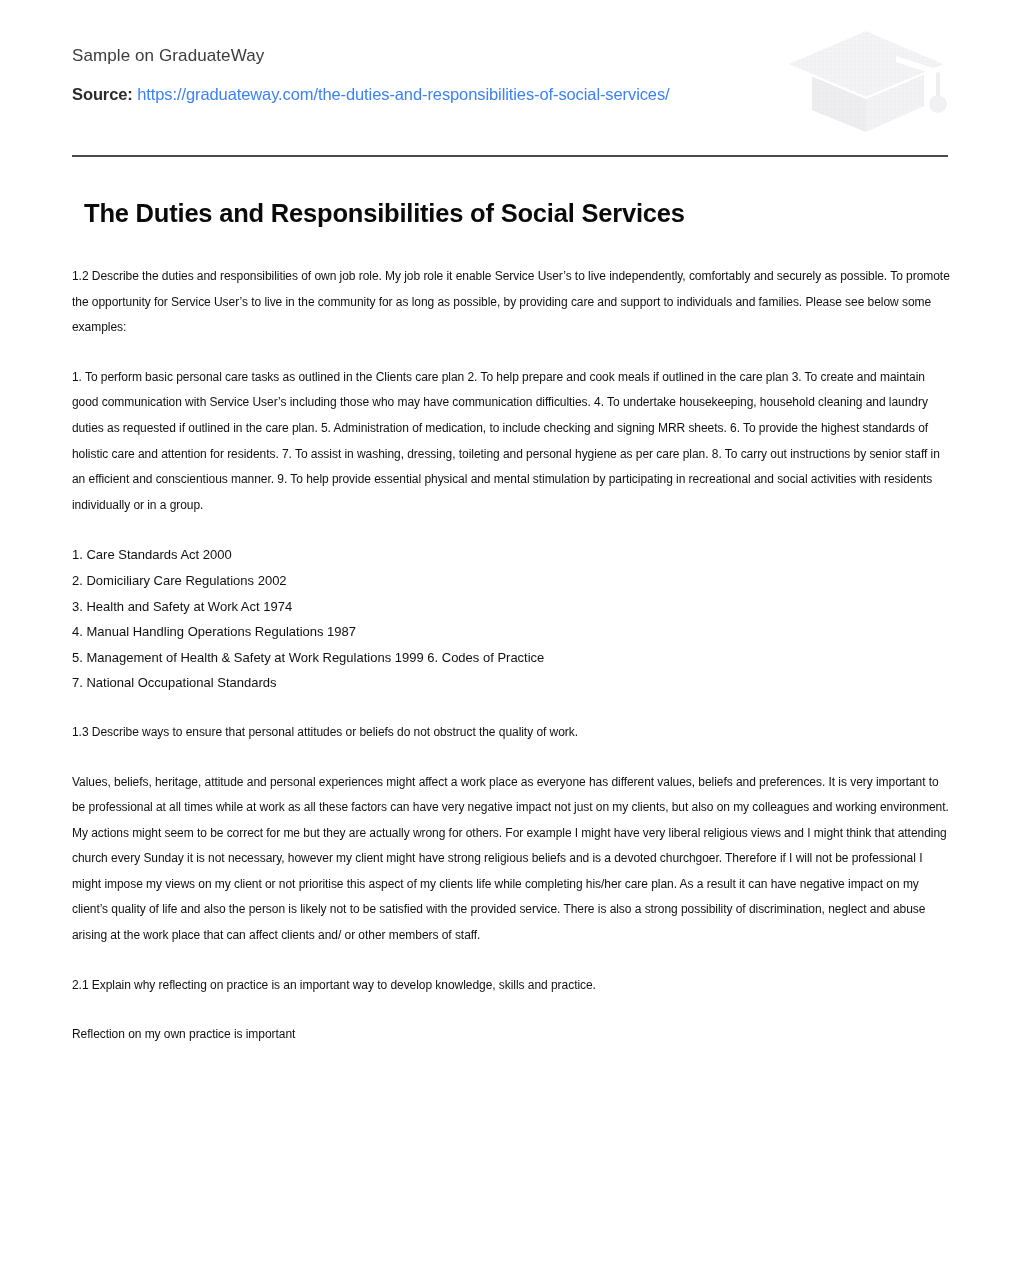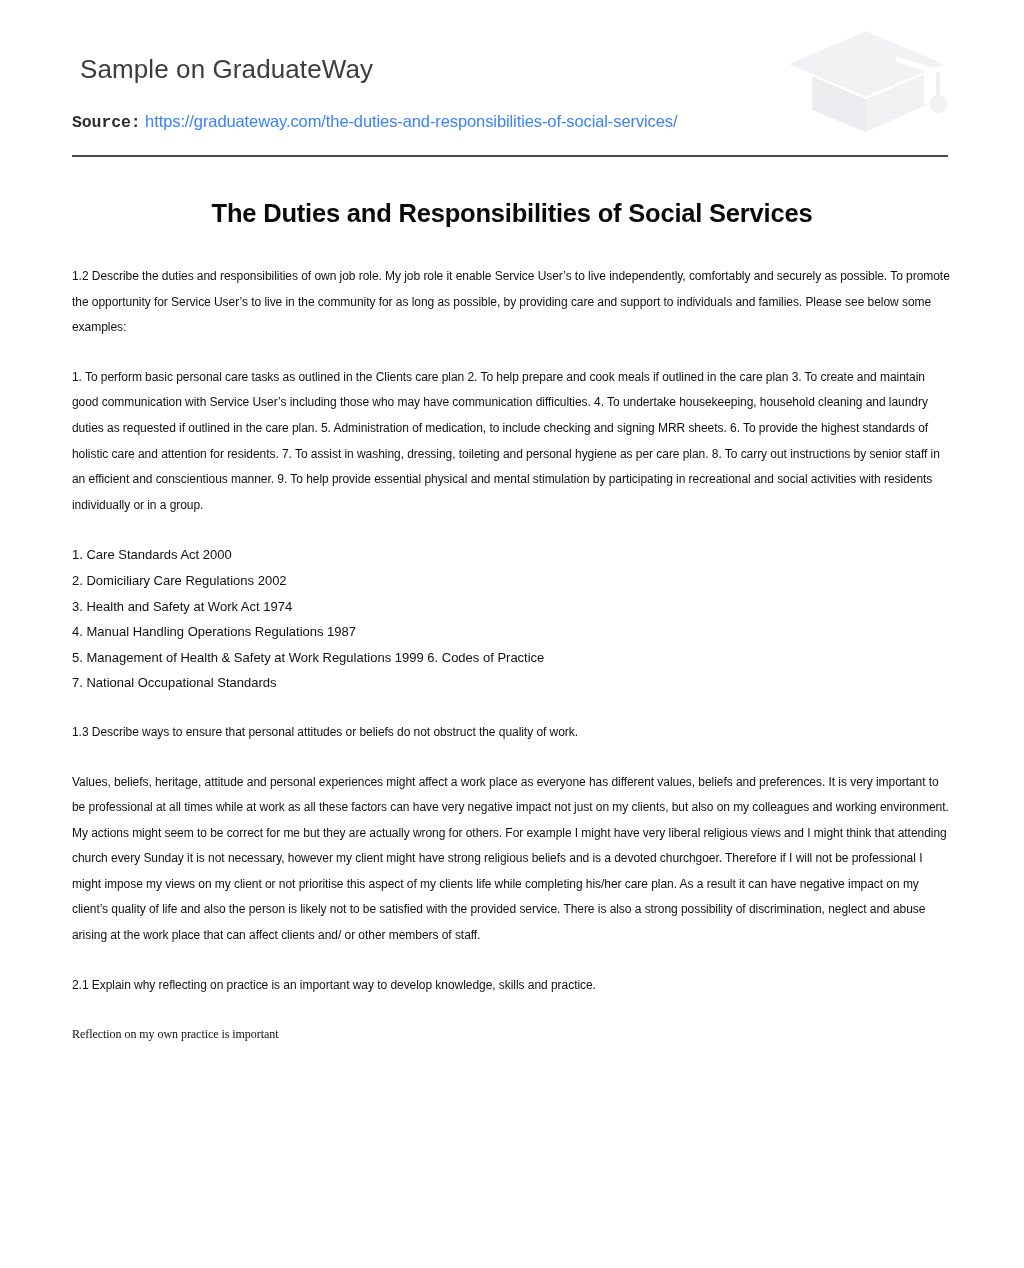--- a/index.html
+++ b/index.html
@@ -22,40 +22,39 @@
     height: 1268px;
     padding: 0;
   }
 
   
   .header {
     position: relative;
     padding: 40px 76px 0 72px;
   }
   .brand-title {
-    font-size: 26px;
+    font-size: 17px;
     font-weight: 400;
     color: #3c3c3c;
     letter-spacing: 0.1px;
     line-height: 1.2;
-    margin: 8px;
+    margin: 0;
     padding-top: 6px;
   }
   .source-line {
     font-size: 16.5px;
     color: #3c3c3c;
     margin: 0;
     padding-top: 19px;
     letter-spacing: -0.1px;
     white-space: nowrap;
   }
   .source-label {
     font-weight: 700;
     color: #2b2b2b;
-    font-family: Liberation Mono, monospace;
   }
   .source-url {
     font-weight: 400;
     color: #3b82f6;
   }
 
   
   .logo-wrap {
     position: absolute;
     top: 24px;
@@ -72,24 +71,23 @@
     left: 72px;
     top: 155px;
     width: 876px;
     height: 2px;
     background: #4a4a4a;
   }
 
   
   .doc-title {
     position: absolute;
-    left: 0;
+    left: 12px;
     right: 0;
     top: 199px;
-    text-align: center;
     font-size: 25.5px;
     font-weight: 700;
     color: #0a0a0a;
     letter-spacing: -0.2px;
     margin: 0;
     padding: 0 72px;
   }
 
   
   .body-content {
@@ -99,21 +97,21 @@
     width: 882px;
   }
   .para {
     font-size: 12px;
     line-height: 25.6px;
     color: #111111;
     margin: 0 0 24px 0;
     text-align: left;
     letter-spacing: -0.05px;
   }
-  .para:last-child { margin-bottom: 16px; font-family: Liberation Serif, serif; }
+  .para:last-child { margin-bottom: 16px; }
   .list-block {
     font-size: 13px;
     line-height: 25.6px;
     color: #111111;
     margin: 0 0 24px 0;
   }
   .list-block .li {
     margin: 0;
     padding: 0;
     white-space: nowrap;

